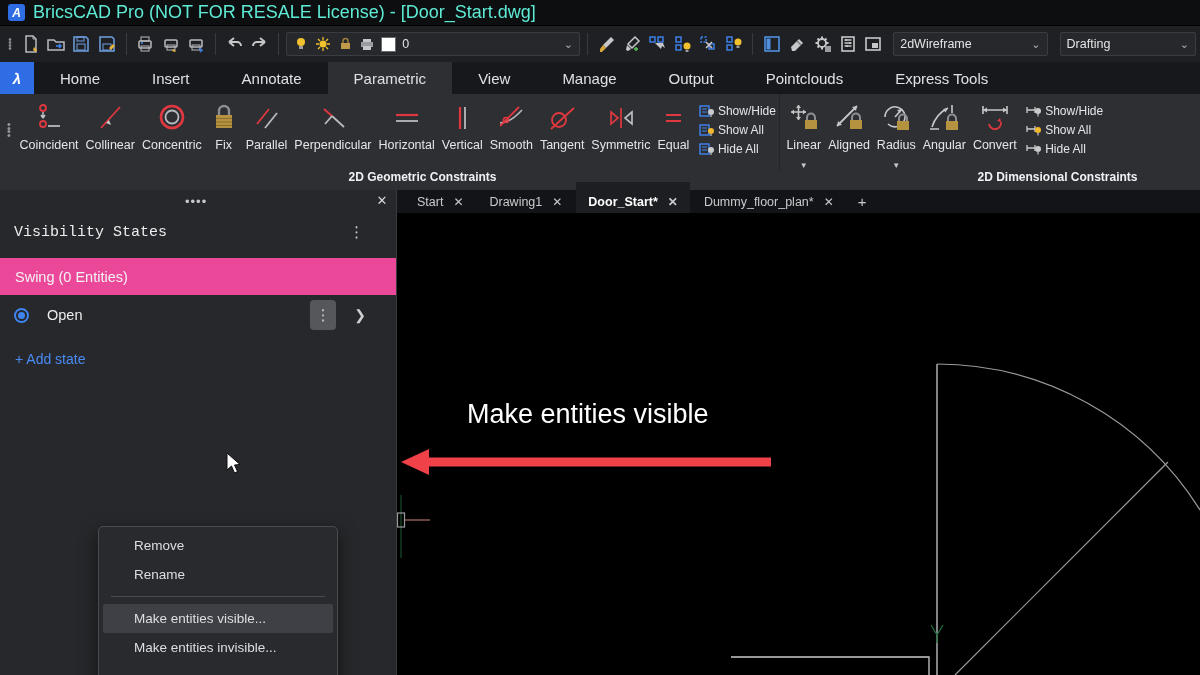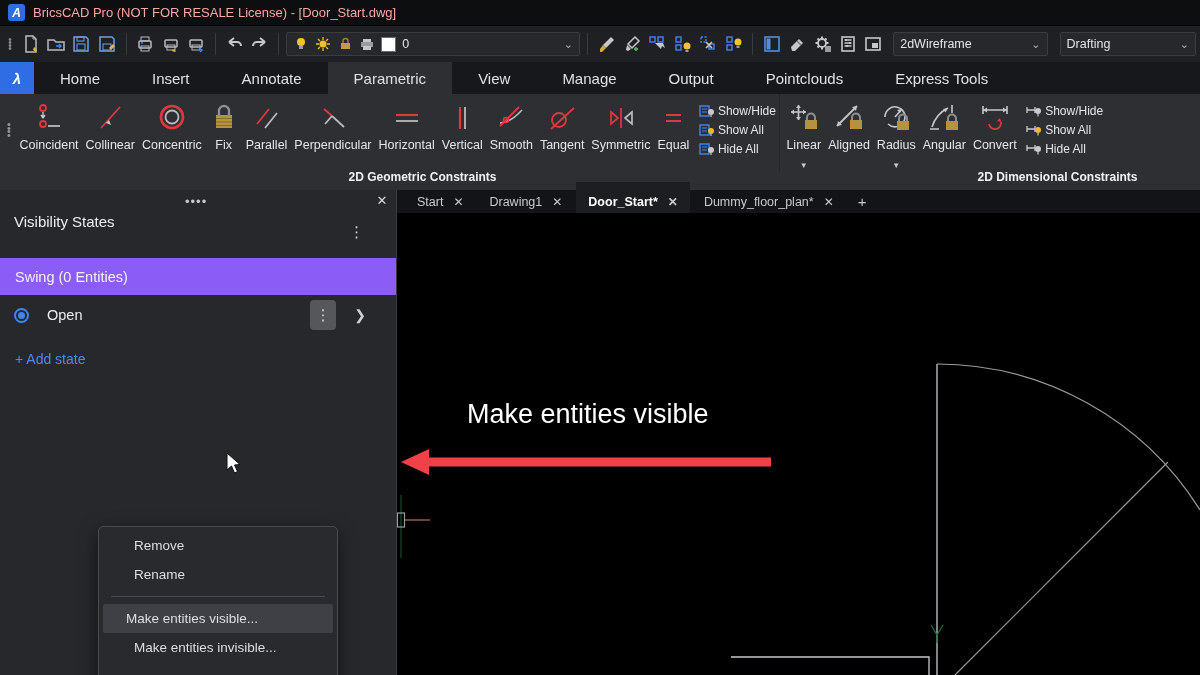--- a/index.html
+++ b/index.html
@@ -5,21 +5,21 @@
   * { margin:0; padding:0; box-sizing:border-box; }
   html,body { width:1200px; height:675px; background:#000; overflow:hidden; }
   body { font-family:"Liberation Sans", sans-serif; -webkit-font-smoothing:antialiased; }
   .screen { position:relative; width:1200px; height:675px; background:#202125; overflow:hidden; }
 
   
   .titlebar { position:absolute; left:0; top:0; width:1200px; height:26px; background:#0d0e10;
     display:flex; align-items:center; padding-left:8px; gap:8px; border-bottom:1px solid #000; }
   .applogo { width:17px; height:17px; border-radius:3px; background:#2e6de4; color:#fff;
     font-size:12px; font-weight:bold; display:flex; align-items:center; justify-content:center; font-style:italic; }
-  .titletext { color:#fca5a5; font-size:13px; }
+  .titletext { color:#5eead4; font-size:18px; }
 
   
   .qat { position:absolute; left:0; top:26px; width:1200px; height:36px; background:#1f2024;
     display:flex; align-items:center; gap:2px; padding:0 4px; }
   .qat .grip { color:#8a8b8e; font-size:10px; letter-spacing:1px; width:10px; line-height:3px; text-align:center; margin:0 2px; }
   .tbtn { width:26px; height:26px; display:flex; align-items:center; justify-content:center; border-radius:3px; }
   .sep { width:1px; height:22px; background:#3a3b3f; margin:0 5px; }
   .combo { height:24px; background:#27282c; border:1px solid #3b3c41; border-radius:2px;
     display:flex; align-items:center; color:#e3e4e6; font-size:12.5px; padding:0 6px; gap:6px; }
   .combo .chev { margin-left:auto; color:#aeafb2; font-size:11px; }
@@ -54,41 +54,41 @@
   .seclbl.dim { left:880px; width:355px; }
 
   
   .main { position:absolute; left:0; top:190px; width:1200px; height:485px; }
 
   
   .panel { position:absolute; left:0; top:0; width:397px; height:485px; background:#27282b; border-right:1px solid #3a3b3e; }
   .panel-strip { height:23px; position:relative; }
   .panel-grip { position:absolute; left:185px; top:4px; color:#c7c8ca; font-size:13px; letter-spacing:1px; }
   .panel-close { position:absolute; right:6px; top:3px; color:#d6d7d9; font-size:13px; width:16px; text-align:center; }
-  .panel-header { height:38px; display:flex; align-items:flex-start; padding:0 14px; position:relative; }
+  .panel-header { height:38px; display:flex; align-items:center; padding:0 14px; position:relative;font-family:Liberation Mono, monospace; }
   .panel-title { color:#eceded; font-size:15px; }
   .kebab { color:#d2d3d5; font-size:15px; letter-spacing:0; }
   .panel-header .kebab { position:absolute; right:32px; top:10px; }
-  .swing-row { height:37px; background:#8b5cf6; display:flex; align-items:center; padding:0 15px; margin-top:7px; }
+  .swing-row { height:37px; background:#ec4899; display:flex; align-items:center; padding:0 15px; margin-top:7px; }
   .swing-row span { color:#f2f3f4; font-size:14.5px; }
   .state-row { height:40px; display:flex; align-items:center; padding:14px 14px; position:relative; }
   .radio { width:15px; height:15px; border-radius:50%; border:2px solid #3f85f2; display:flex; align-items:center; justify-content:center; margin-right:18px; }
   .radio i { width:7px; height:7px; border-radius:50%; background:#3f85f2; }
   .state-name { color:#eceded; font-size:14.5px; }
   .kebab-btn { position:absolute; right:60px; top:5px; width:26px; height:30px; background:#55575b;
     border-radius:4px; display:flex; align-items:center; justify-content:center; }
   .state-chevron { position:absolute; right:30px; top:12px; color:#cfd0d2; font-size:14px; }
   .addstate { margin:16px 0 0 15px; color:#4a8bf5; font-size:14px; }
 
   
   .ctxmenu { position:absolute; left:98px; top:336px; width:240px; height:174px; background:#292a2e;
     border:1px solid #4a4b50; border-radius:5px; box-shadow:0 6px 18px rgba(0,0,0,.55); z-index:40; padding-top:4px; }
   .ctxitem { height:29px; display:flex; align-items:center; padding-left:35px; color:#dddee0; font-size:13.5px; }
   .ctxsep { height:1px; background:#4a4b50; margin:7px 12px; }
-  .ctxitem.hl { background:#3e4045; margin:0 4px; border-radius:2px; padding-left:23px; }
+  .ctxitem.hl { background:#3e4045; margin:0 4px; border-radius:2px; padding-left:31px; }
 
   
   .rightside { position:absolute; left:397px; top:0; width:803px; height:485px; }
   .doctabs { height:23px; background:#131417; display:flex; align-items:center; padding-left:8px; gap:2px; }
   .dtab { display:flex; align-items:center; gap:10px; padding:0 12px; height:39px; color:#c9cacc; font-size:12.5px; }
   .dtab .x { color:#c9cacc; font-size:12px; }
   .dtab.active { color:#ffffff; font-weight:bold; background:#1d1e21; }
   .dplus { color:#c9cacc; font-size:15px; padding:0 10px; }
   .canvas { position:relative; width:803px; height:462px; background:#000; overflow:hidden; }
   .annot-text { position:absolute; left:70px; top:186px; color:#fff; font-size:27px; white-space:nowrap; }

